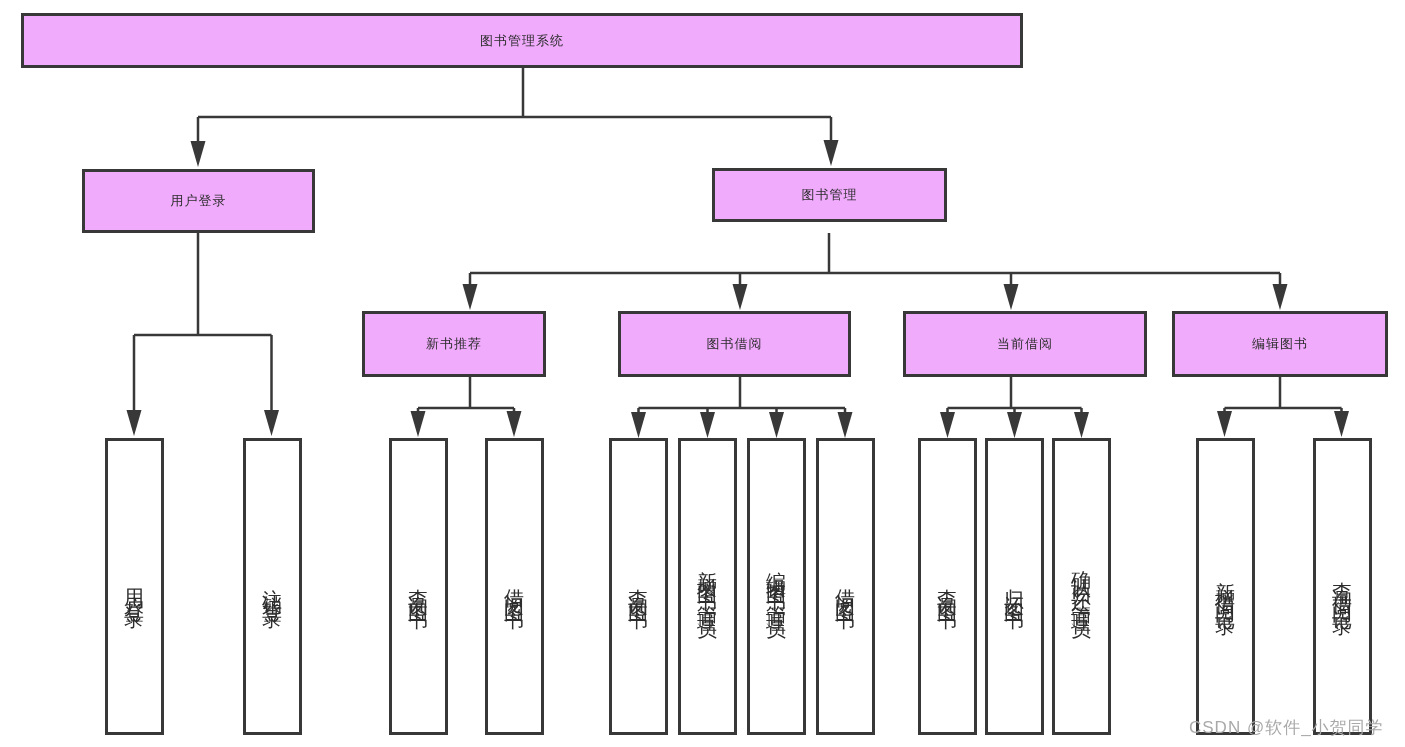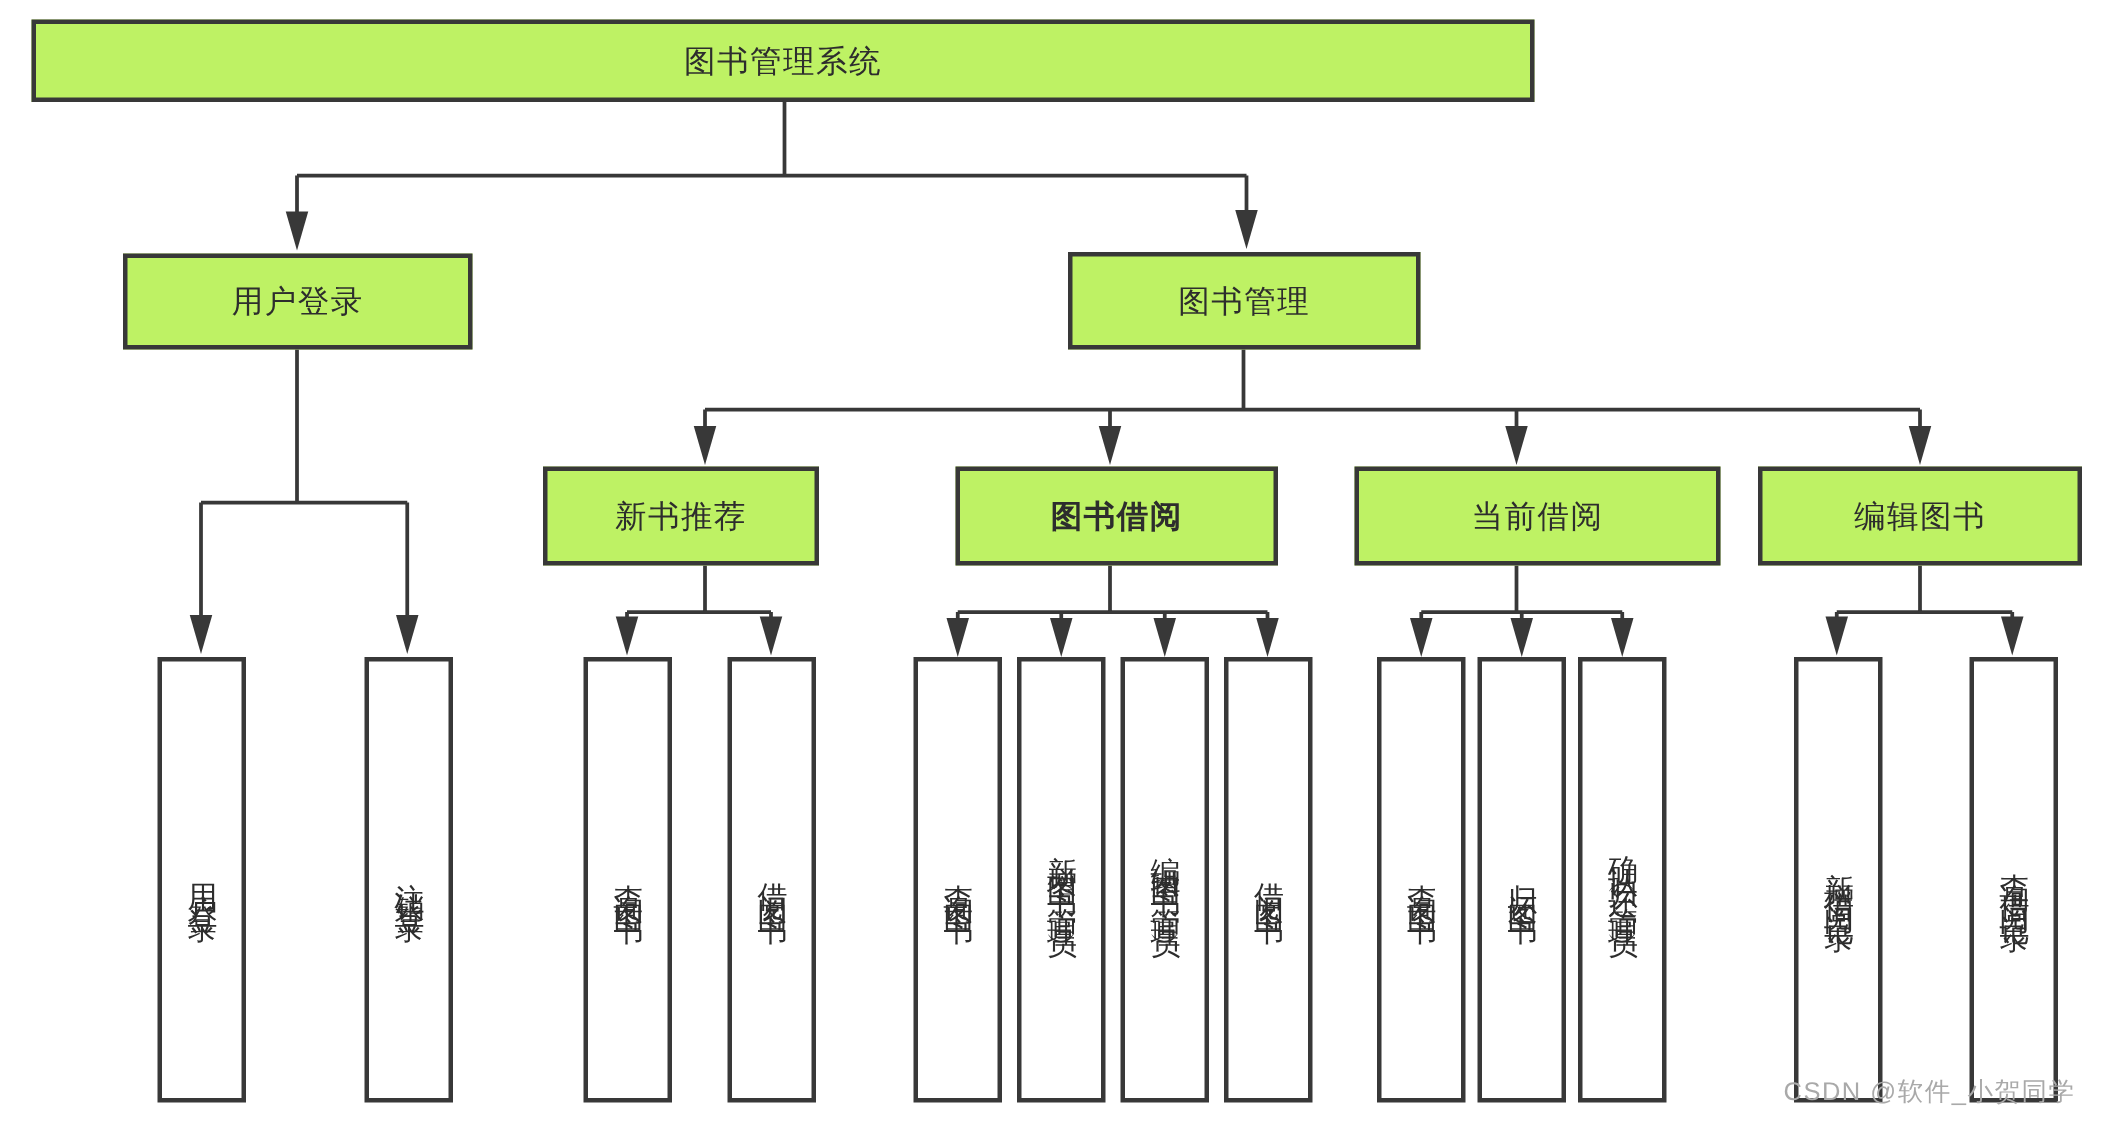--- a/index.html
+++ b/index.html
@@ -20,26 +20,26 @@
   .connectors {
     position: absolute;
     left: 0;
     top: 0;
     pointer-events: none;
   }
   .node {
     position: absolute;
     box-sizing: border-box;
     border: 3px solid #383838;
-    background: #bef264;
+    background: #f0abfc;
     display: flex;
     align-items: center;
     justify-content: center;
     color: #2d2d2d;
-    font-size: 21px;
+    font-size: 13px;
     letter-spacing: 1px;
     white-space: nowrap;
   }
   .leaf {
     position: absolute;
     box-sizing: border-box;
     border: 3px solid #383838;
     background: #ffffff;
     display: flex;
     align-items: center;
@@ -53,23 +53,23 @@
     text-orientation: mixed;
     font-size: 20px;
     letter-spacing: 7px;
     line-height: 1.2;
     color: #2d2d2d;
     white-space: nowrap;
   }
   
   .n-root  { left: 21px;   top: 13px;  width: 1002px; height: 55px; }
   .n-login { left: 82px;   top: 169px; width: 233px;  height: 64px; }
-  .n-mgmt  { left: 712px;  top: 168px; width: 235px;  height: 65px; }
+  .n-mgmt  { left: 712px;  top: 168px; width: 235px;  height: 54px; }
   .n-newbook { left: 362px;  top: 311px; width: 184px; height: 66px; }
-  .n-borrow  { left: 637px;  top: 311px; width: 215px; height: 66px; font-weight: bold; }
+  .n-borrow  { left: 618px;  top: 311px; width: 233px; height: 66px; }
   .n-current { left: 903px;  top: 311px; width: 244px; height: 66px; }
   .n-records { left: 1172px; top: 311px; width: 216px; height: 66px; }
   
   .lf-1  { left: 105px; }
   .lf-2  { left: 243px; }
   .lf-3  { left: 389px; }
   .lf-4  { left: 485px; }
   .lf-5  { left: 609px; }
   .lf-6  { left: 678px; }
   .lf-7  { left: 747px; }

